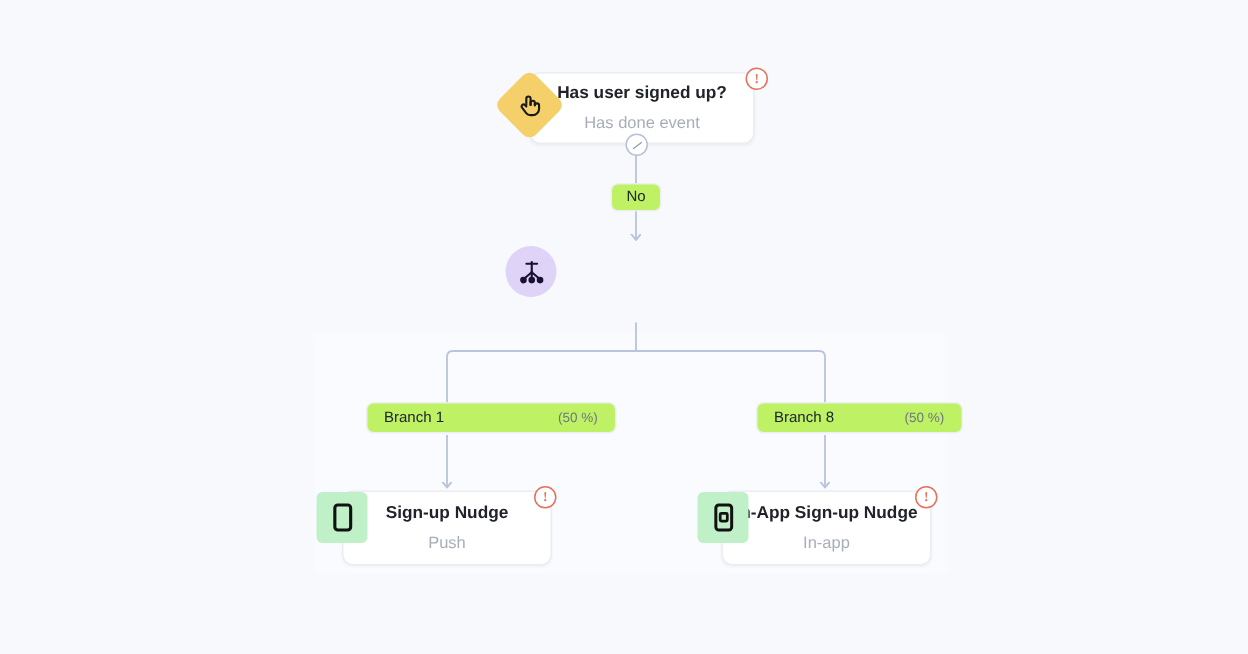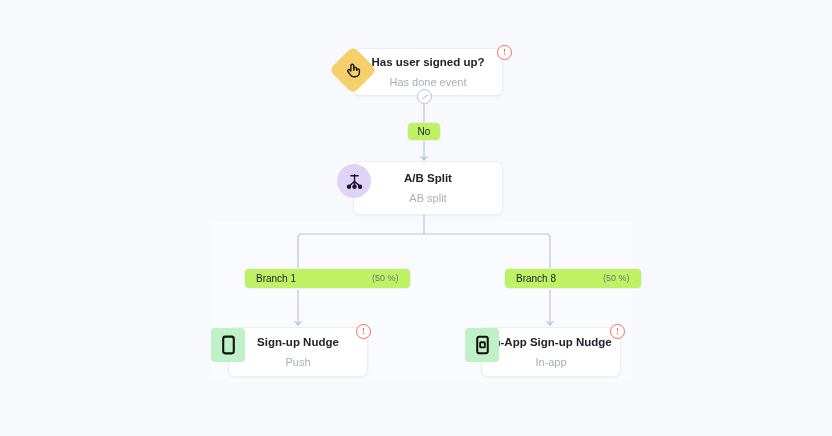--- a/index.html
+++ b/index.html
@@ -234,24 +234,20 @@
   <div class="node-bottom-glyph" style="left:417px; top:89px;">
     <svg width="8" height="8" viewBox="0 0 24 24" fill="none" stroke="#8e9bb5" stroke-width="2.4" stroke-linecap="round">
       <path d="M4 18 L20 6"></path>
     </svg>
   </div>
 
   <div class="pill" style="left:408px; top:123px; width:32px; height:17px;">
     <span class="pill-main">No</span>
   </div>
 
-  <div class="node" style="left:353px; top:161px; width:150px; height:54px;">
-    <div class="node-title">A/B Split</div>
-    <div class="node-sub">AB split</div>
-  </div>
   <div class="node-icon" style="left:337px; top:164px;">
     <div class="icon-circle">
       <svg width="19" height="19" viewBox="0 0 24 24" fill="none" stroke="#1b1233" stroke-width="1.8" stroke-linecap="round" stroke-linejoin="round">
         <path d="M12 3.5 L12 12"></path>
         <path d="M7.5 4.8 L16.5 4.8"></path>
         <path d="M12 12 L5.5 17.5"></path>
         <path d="M12 12 L18.5 17.5"></path>
         <path d="M12 12 L12 17.5"></path>
         <circle cx="5" cy="18.6" r="1.9" fill="#1b1233"></circle>
         <circle cx="12" cy="18.6" r="1.9" fill="#1b1233"></circle>

